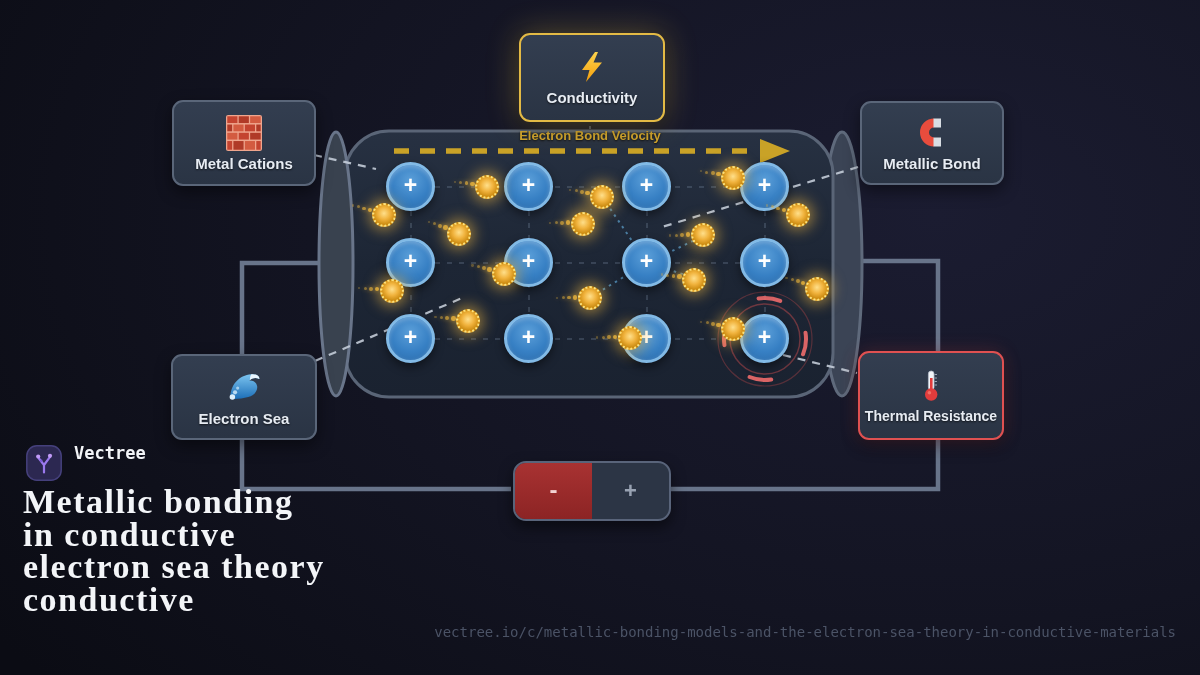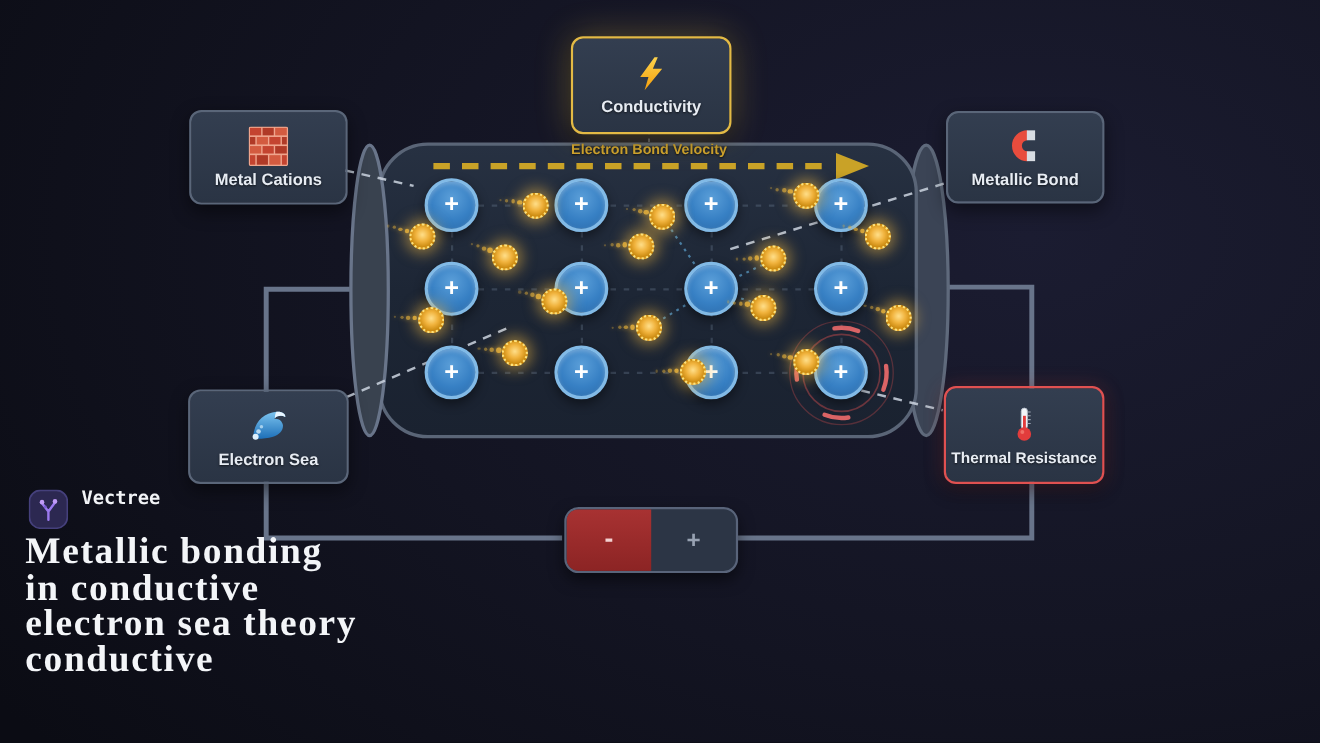--- a/index.html
+++ b/index.html
@@ -344,14 +344,15 @@
   </div>
   <div class="brand-name">Vectree</div>
 
   <div class="title">
     <div>Metallic bonding</div>
     <div>in conductive</div>
     <div>electron sea theory</div>
     <div>conductive</div>
   </div>
 
+  <div class="url">vectree.io/c/metallic-bonding-models-and-the-electron-sea-theory-in-conductive-materials</div>
 
 </div>
 
 </body></html>

